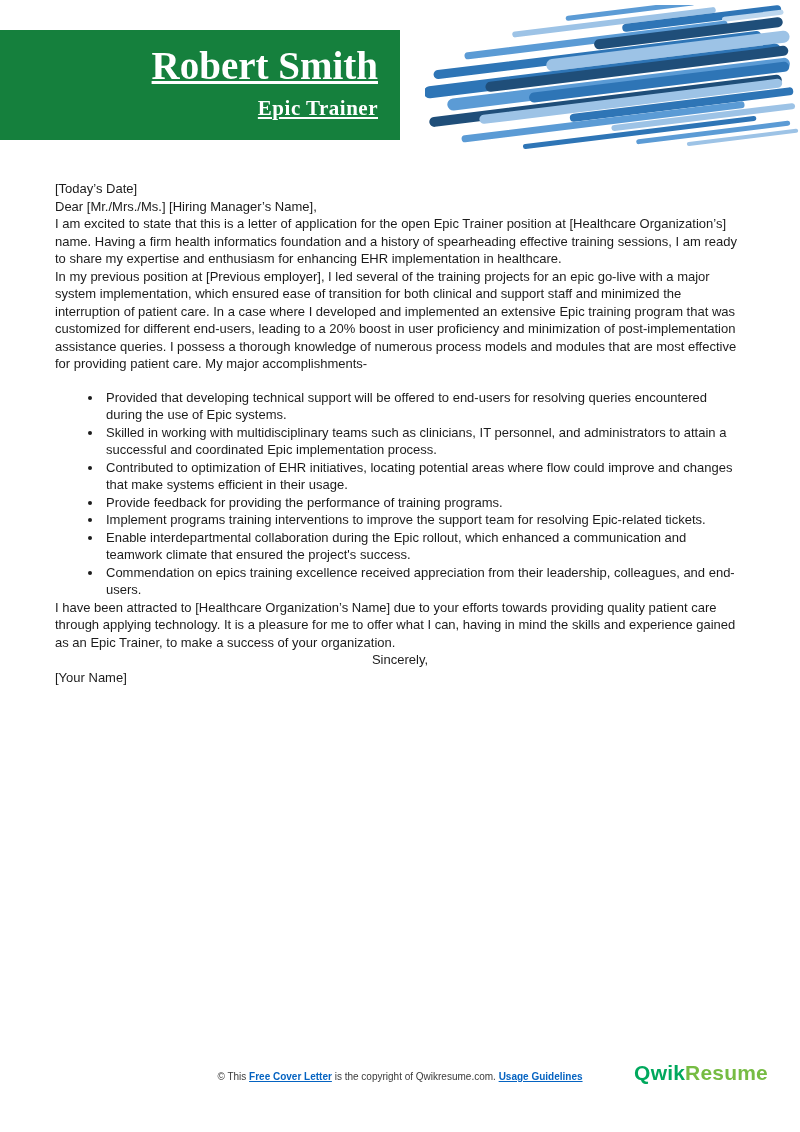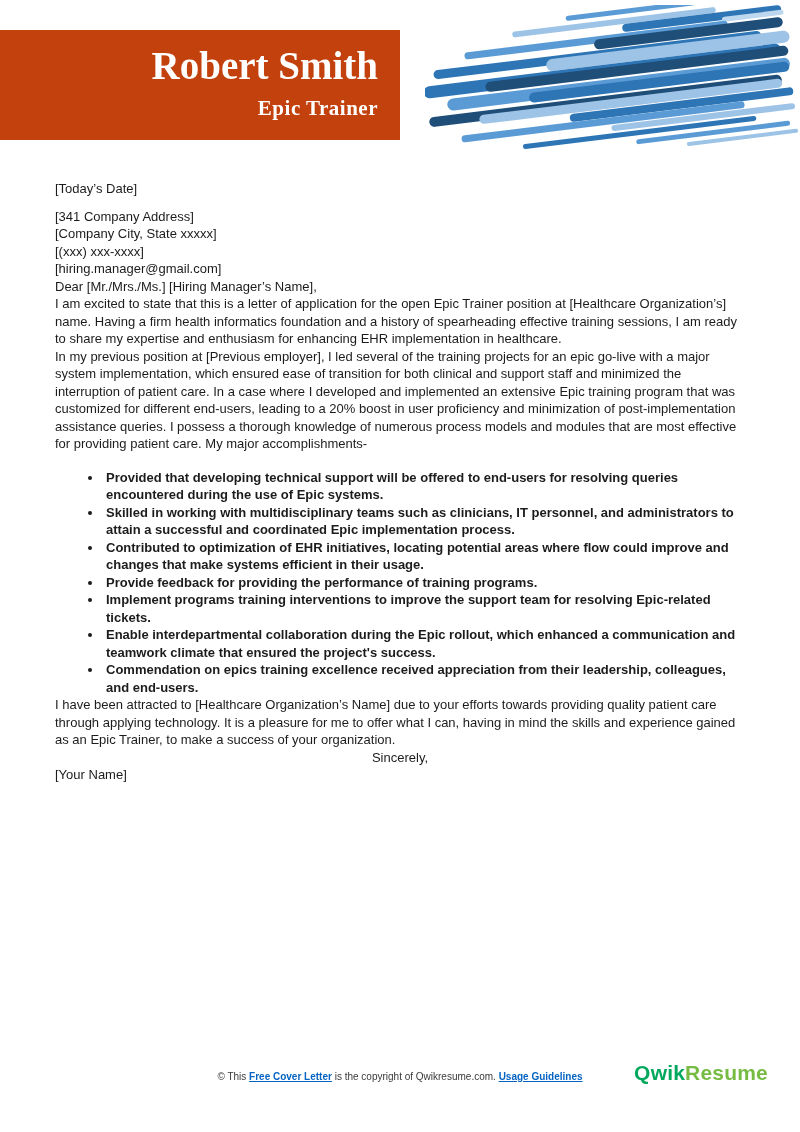--- a/index.html
+++ b/index.html
@@ -15,25 +15,26 @@
       color: #1c1c1c;
     }
 
     
     .name-box {
       position: absolute;
       left: 0;
       top: 30px;
       width: 400px;
       height: 110px;
-      background: #c2410c;
+      background: #15803d;
       color: #ffffff;
       font-family: "Liberation Serif", serif;
       text-align: right;
       padding: 14px 22px 0 0;
+      text-decoration: underline;
     }
     .candidate-name {
       font-size: 39px;
       font-weight: 700;
       line-height: 1.15;
     }
     .candidate-title {
       font-size: 21px;
       font-weight: 700;
       letter-spacing: 0.5px;
@@ -61,21 +62,21 @@
     .date-line { margin-top: 42px; }
     .address-block { margin-top: 10px; }
     .salutation { margin-top: 28px; }
     .p-intro { margin-top: 13px; }
     .p-body { margin-top: 13px; }
     .bullets {
       margin: 16px 0 0 0;
       padding-left: 48px;
       list-style: disc outside;
     }
-    .bullets li { padding-left: 3px; font-weight: bold; }
+    .bullets li { padding-left: 3px; }
     .p-closing1 { margin-top: 22px; }
     .p-closing2 { margin-top: 13px; }
     .signoff { margin-top: 13px; text-align: center; }
     .signature { margin-top: 0; }
 
     
     .footer-line {
       position: absolute;
       top: 1071px;
       left: 0;
@@ -132,26 +133,20 @@
       <rect x="182" y="120" width="185" height="6" rx="3" fill="#9dc3e6"></rect>
       <rect x="92" y="128" width="235" height="5" rx="2.5" fill="#2e75b6"></rect>
       <rect x="205" y="137" width="155" height="5" rx="2.5" fill="#5b9bd5"></rect>
       <rect x="255" y="146" width="112" height="4" rx="2" fill="#9dc3e6"></rect>
     </g>
   </svg>
 
   <div class="letter">
     <p class="date-line">[Today’s Date]</p>
 
-    <div class="address-block">
-      <div>[341 Company Address]</div>
-      <div>[Company City, State xxxxx]</div>
-      <div>[(xxx) xxx-xxxx]</div>
-      <div>[hiring.manager@gmail.com]</div>
-    </div>
 
     <p class="salutation">Dear [Mr./Mrs./Ms.] [Hiring Manager’s Name],</p>
 
     <p class="p-intro">I am excited to state that this is a letter of application for the open Epic Trainer position at [Healthcare Organization’s] name. Having a firm health informatics foundation and a history of spearheading effective training sessions, I am ready to share my expertise and enthusiasm for enhancing EHR implementation in healthcare.</p>
     <p class="p-body">In my previous position at [Previous employer], I led several of the training projects for an epic go-live with a major system implementation, which ensured ease of transition for both clinical and support staff and minimized the interruption of patient care. In a case where I developed and implemented an extensive Epic training program that was customized for different end-users, leading to a 20% boost in user proficiency and minimization of post-implementation assistance queries. I possess a thorough knowledge of numerous process models and modules that are most effective for providing patient care. My major accomplishments-</p>
 
     <ul class="bullets">
       <li>Provided that developing technical support will be offered to end-users for resolving queries encountered during the use of Epic systems.</li>
       <li>Skilled in working with multidisciplinary teams such as clinicians, IT personnel, and administrators to attain a successful and coordinated Epic implementation process.</li>
       <li>Contributed to optimization of EHR initiatives, locating potential areas where flow could improve and changes that make systems efficient in their usage.</li>

